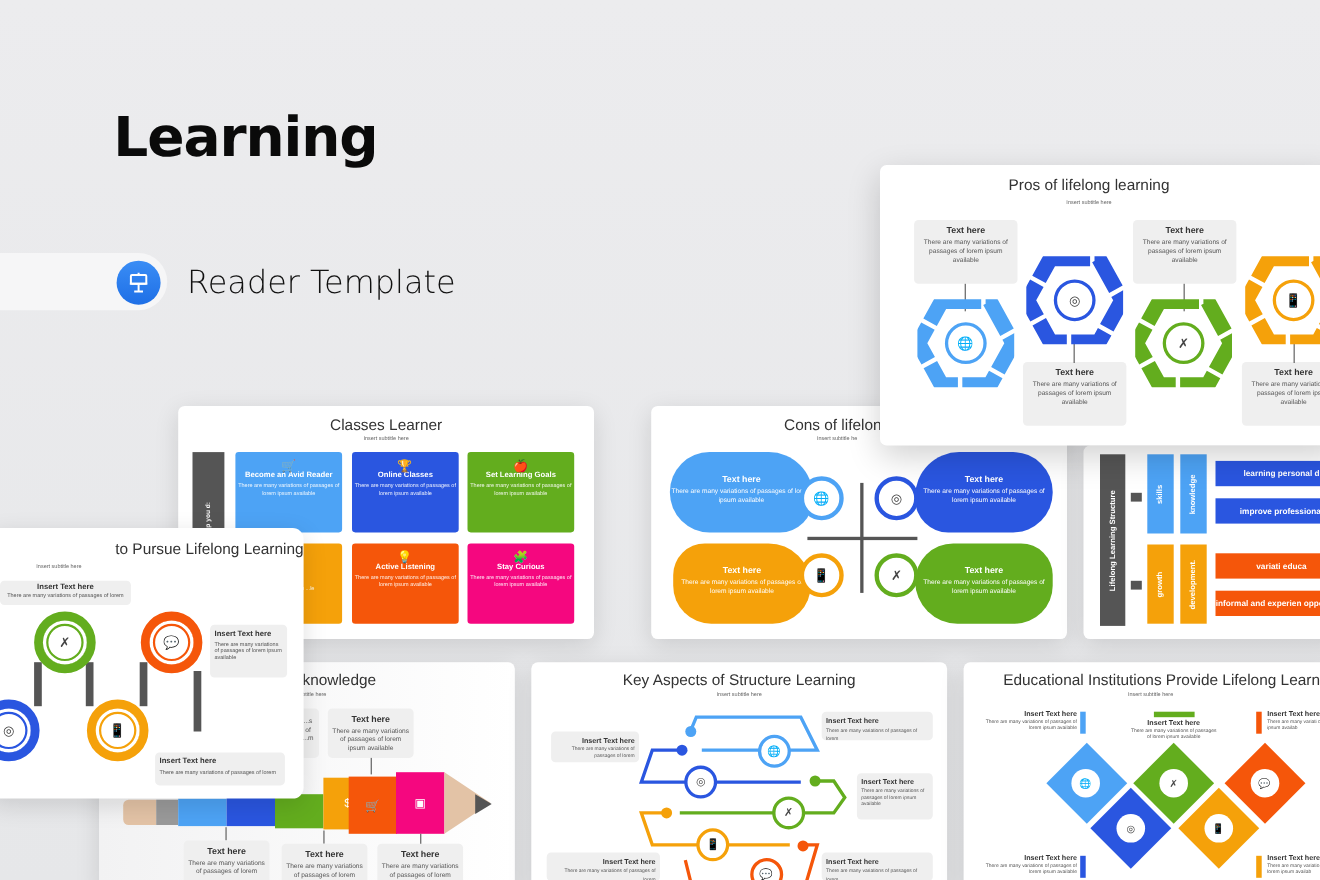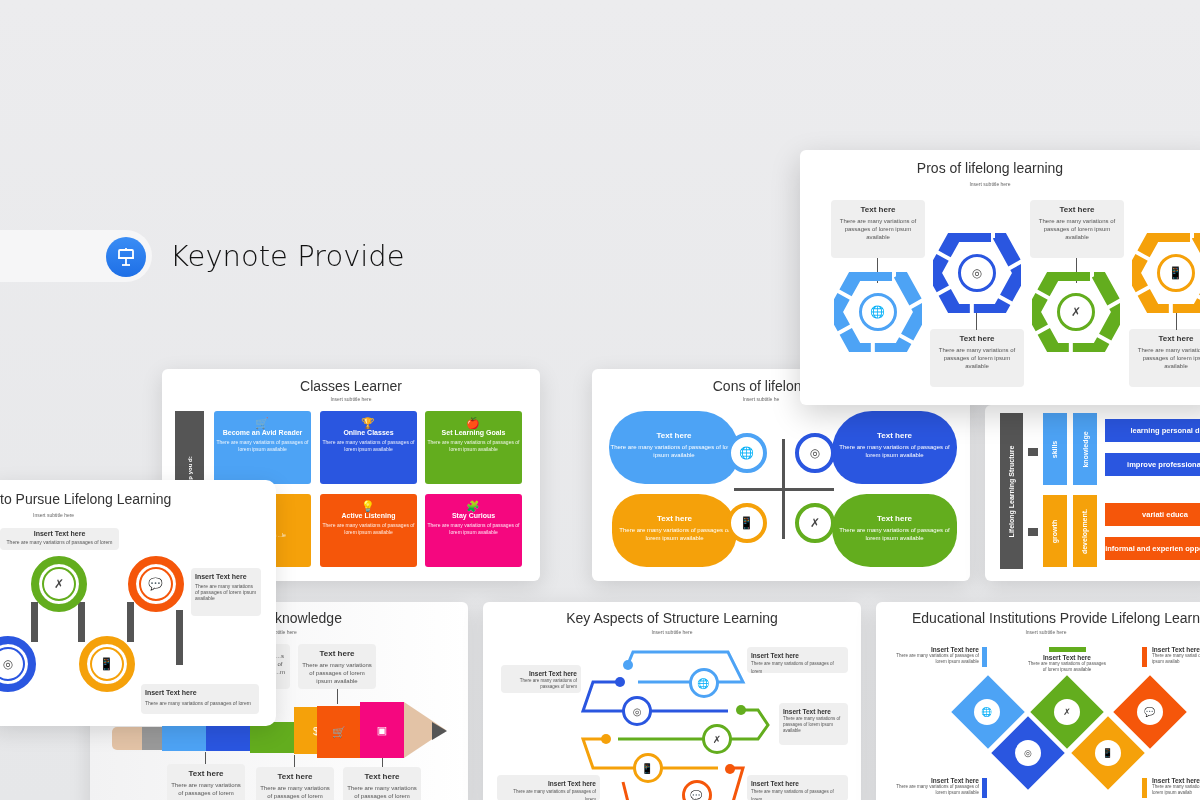--- a/index.html
+++ b/index.html
@@ -24,32 +24,33 @@
 .ring{position:absolute;border-radius:50%;background:#fff;display:flex;align-items:center;justify-content:center;font-size:12px;color:#444}
 .vbar{position:absolute;color:#fff;font-size:7px;font-weight:bold;display:flex;align-items:center;justify-content:center}
 .vbar span{transform:rotate(-90deg);white-space:nowrap}
 .hbar{position:absolute;color:#fff;font-size:7.5px;font-weight:bold;display:flex;align-items:center;justify-content:center;text-align:center;line-height:10px}
 .line{position:absolute;background:#555}
 </style>
 </head>
 <body>
 
 <div class="hero-title">
+  <div>Learning</div>
 </div>
 <div class="badge"></div>
 <div class="badge-icon">
   <svg width="22" height="22" viewBox="0 0 22 22">
       <rect x="4" y="4" width="14" height="8" rx="1" fill="none" stroke="#fff" stroke-width="1.8"></rect>
       <line x1="3" y1="12" x2="19" y2="12" stroke="#fff" stroke-width="1.8"></line>
       <line x1="11" y1="12" x2="11" y2="19" stroke="#fff" stroke-width="1.8"></line>
       <line x1="7" y1="19" x2="15" y2="19" stroke="#fff" stroke-width="1.8"></line>
       <line x1="11" y1="2" x2="11" y2="4" stroke="#fff" stroke-width="1.8"></line>
     </svg>
 </div>
-<div class="subtitle">Keynote Provide</div>
+<div class="subtitle">Reader Template</div>
 
 <div class="slide" style="left:162px;top:369px;width:378px;height:212px;">
   <div class="s-title" style="top:9px">Classes Learner</div>
   <div class="s-sub" style="top:27px">Insert subtitle here</div>
   <div class="vbar" style="left:13px;top:42px;width:29px;height:160px;background:#555;font-size:6px">
       <span>ing habits to help you d:</span>
     </div>
   <div class="tile" style="left:52px;top:42px;width:97px;height:73px;background:#4da3f5">
       <div class="ic">🛒</div>
       <div class="h">Become an Avid Reader</div>
@@ -171,21 +172,21 @@
       <div class="h">Text here</div>
       <div class="b">There are many variations of passages of lorem</div>
     </div>
   <div class="gbox" style="left:253px;top:165px;width:78px;height:40px">
       <div class="h">Text here</div>
       <div class="b">There are many variations of passages of lorem</div>
     </div>
 </div>
 
 <div class="slide" style="left:-10px;top:480px;width:286px;height:246px;border-radius:10px">
-  <div class="s-title" style="top:11px;left:10px;text-align:left;font-size:14px">to Pursue Lifelong Learning</div>
+  <div class="s-title" style="top:11px;left:10px;text-align:right;font-size:14px">to Pursue Lifelong Learning</div>
   <div class="s-sub" style="top:32px;left:43px;text-align:left">Insert subtitle here</div>
   <div class="gbox" style="left:10px;top:48px;width:119px;height:22px;padding:2px">
       <div class="h" style="font-size:7px">Insert Text here</div>
       <div class="b" style="font-size:5px;margin-top:1px">There are many variations of passages of lorem</div>
     </div>
   <div class="gbox" style="left:201px;top:88px;width:70px;height:48px;text-align:left">
       <div class="h" style="font-size:7px">Insert Text here</div>
       <div class="b" style="font-size:5px;line-height:6px">There are many variations of passages of lorem ipsum available</div>
     </div>
   <div class="gbox" style="left:151px;top:204px;width:118px;height:30px;text-align:left">

